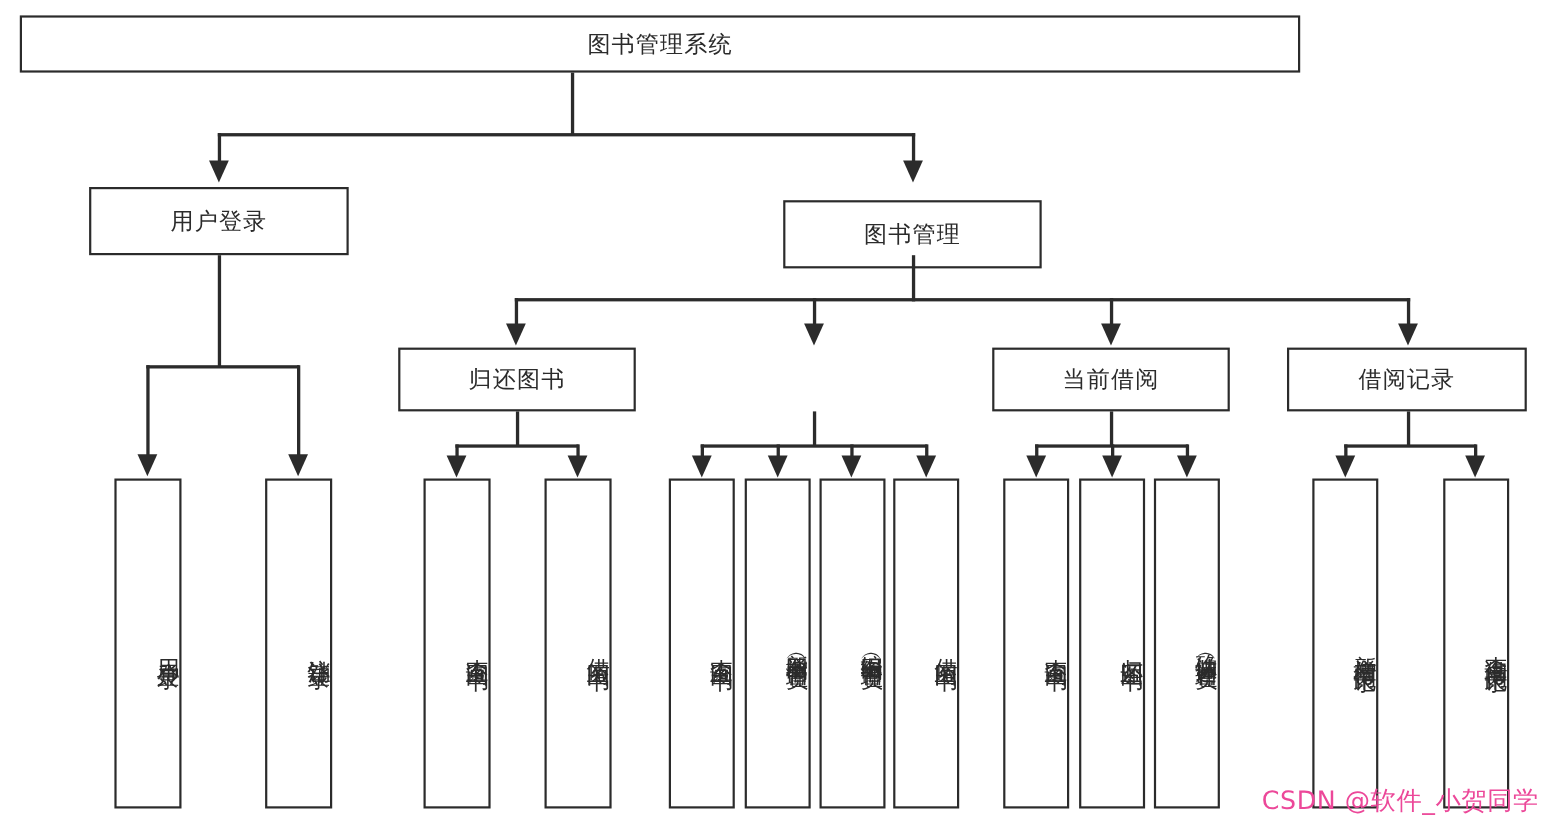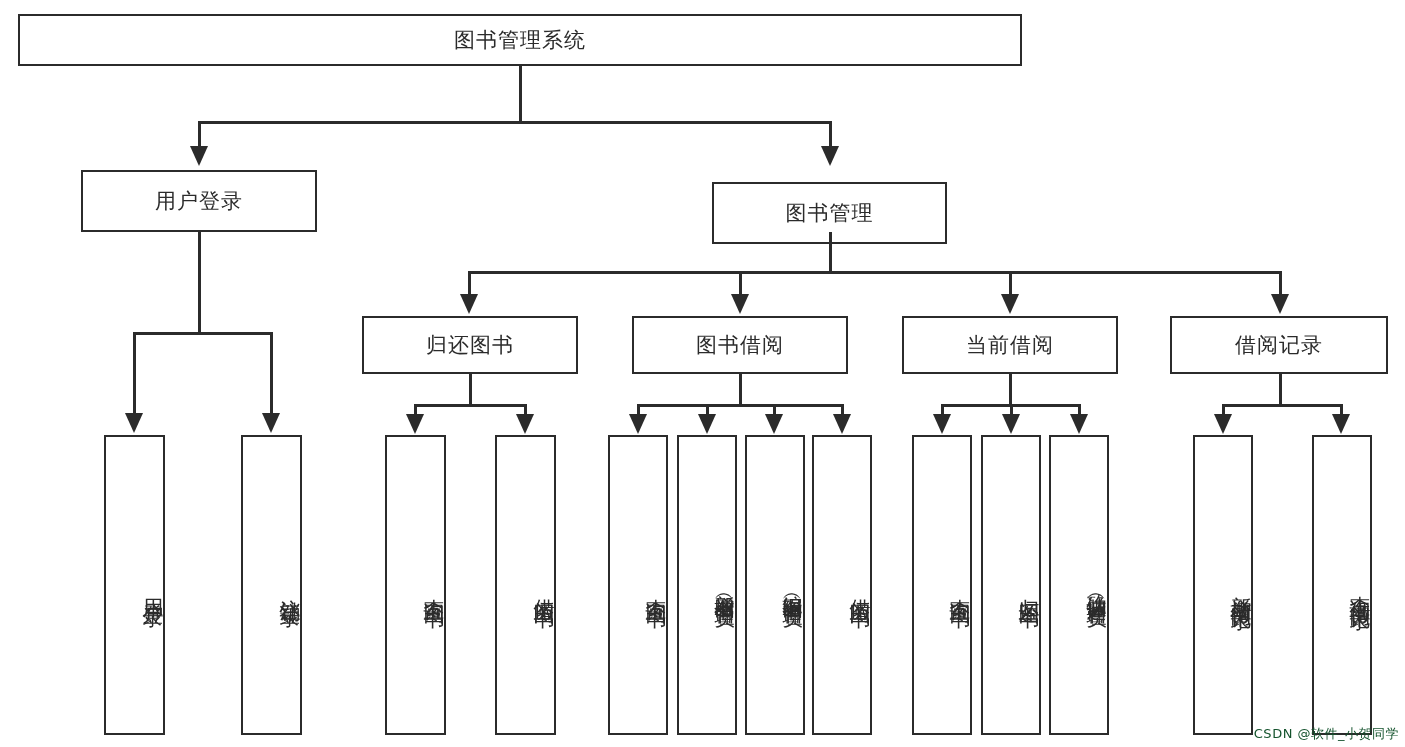--- a/index.html
+++ b/index.html
@@ -9,29 +9,29 @@
         display:flex;align-items:center;justify-content:center;color:#2b2b2b;}
   .node.h{font-size:21px;letter-spacing:1px;}
   .node.v{writing-mode:vertical-rl;text-orientation:upright;font-size:21px;letter-spacing:3px;
           padding-top:6px;align-items:flex-start;justify-content:center;line-height:1.0;}
   .node.v.small{font-size:20px;letter-spacing:2px;}
   .wire{position:absolute;background:#2b2b2b;}
   .wire.hline{height:2.5px;}
   .wire.vline{width:2.5px;}
   .arrow{position:absolute;width:0;height:0;border-left:9px solid transparent;
          border-right:9px solid transparent;border-top:20px solid #2b2b2b;}
-  #watermark{position:absolute;right:6px;bottom:4px;font-size:13px;color:#14532d;
+  #watermark{position:absolute;right:6px;bottom:4px;font-size:23px;color:#ec4899;
              letter-spacing:0.5px;white-space:nowrap;}
 </style>
 </head>
 <body>
 
 <div id="canvas">
 
-  <div class="node h" style="left:18px;top:14px;width:1004px;height:52px;">
+  <div class="node h" style="left:18px;top:14px;width:1164px;height:52px;">
     <span>图书管理系统</span>
   </div>
 
   <div class="wire vline" style="left:519px;top:66px;width:2.5px;height:57px;"></div>
 
   <div class="wire hline" style="left:198px;top:121px;width:634px;height:2.5px;"></div>
 
   <div class="wire vline" style="left:198px;top:121px;width:2.5px;height:27px;"></div>
   <div class="arrow" style="left:190px;top:146px;"></div>
 
@@ -63,23 +63,20 @@
   <div class="arrow" style="left:731px;top:294px;"></div>
 
   <div class="wire vline" style="left:1009px;top:271px;width:2.5px;height:25px;"></div>
   <div class="arrow" style="left:1001px;top:294px;"></div>
 
   <div class="wire vline" style="left:1279px;top:271px;width:2.5px;height:25px;"></div>
   <div class="arrow" style="left:1271px;top:294px;"></div>
 
   <div class="node h" style="left:362px;top:316px;width:216px;height:58px;">
     <span>归还图书</span>
-  </div>
-  <div class="node h" style="left:632px;top:316px;width:216px;height:58px;">
-    <span>图书借阅</span>
   </div>
   <div class="node h" style="left:1170px;top:316px;width:218px;height:58px;">
     <span>借阅记录</span>
   </div>
   <div class="node h" style="left:902px;top:316px;width:216px;height:58px;">
     <span>当前借阅</span>
   </div>
 
   <div class="wire vline" style="left:469px;top:374px;width:2.5px;height:32px;"></div>
   <div class="wire hline" style="left:414px;top:404px;width:112px;height:2.5px;"></div>

